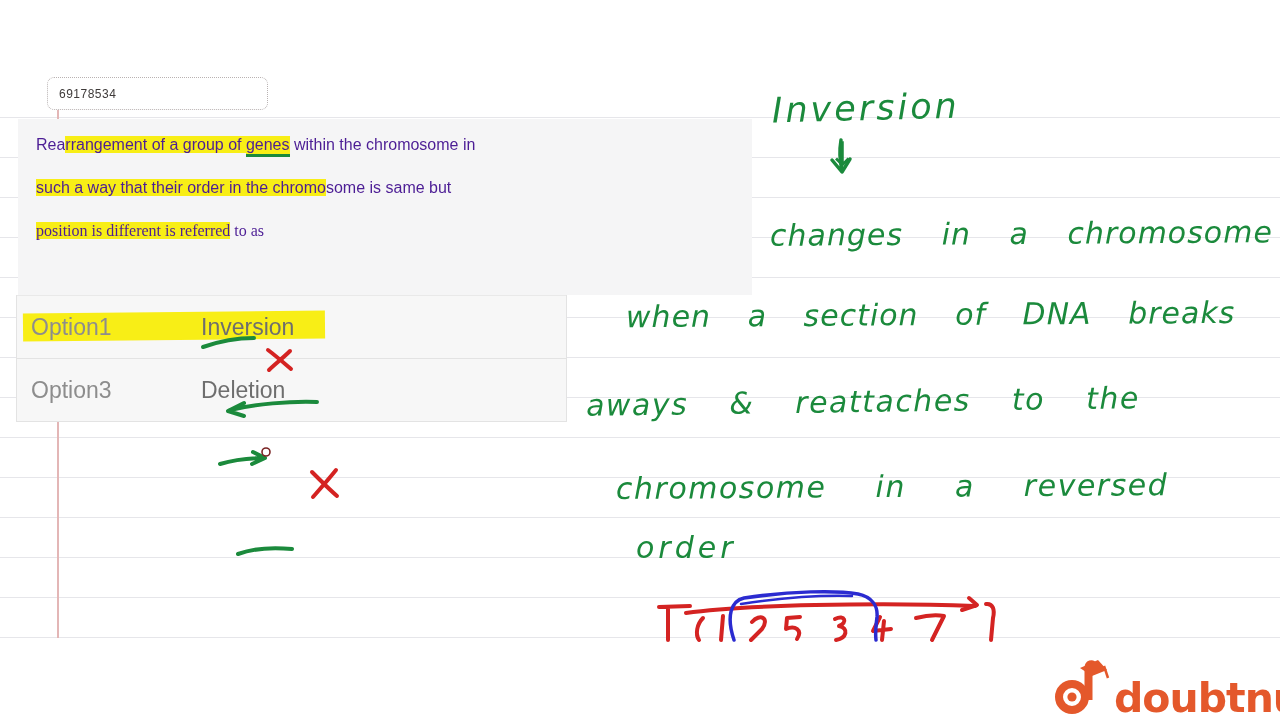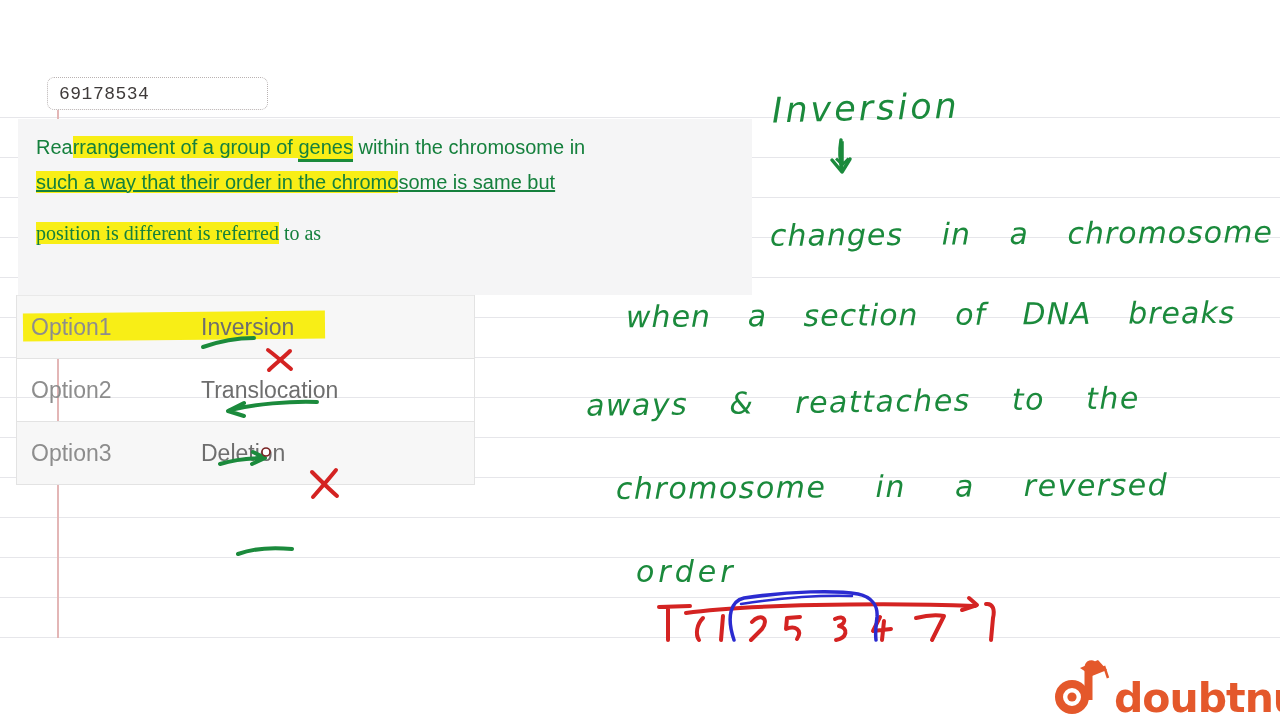--- a/index.html
+++ b/index.html
@@ -8,50 +8,50 @@
 
   
   .ruling{position:absolute;left:0;top:78px;width:1280px;height:561px;z-index:1;
     background:repeating-linear-gradient(to bottom,transparent 0px,transparent 39px,#e6e6ea 39px,#e6e6ea 40px);}
   .margin-line{position:absolute;left:57px;top:96px;width:2px;height:542px;background:#e3b6b6;z-index:1;}
 
   
   .id-box{position:absolute;left:47px;top:77px;width:221px;height:33px;z-index:4;
     background:#fff;border:1px dotted #b9b2b2;border-radius:7px;
     display:flex;align-items:center;padding-left:11px;box-sizing:border-box;
-    color:#3e3a39;font-size:18px;letter-spacing:.5px;font-family:Liberation Mono, monospace;}
+    color:#3e3a39;font-size:12px;letter-spacing:.5px;}
 
   
   .q-card{position:absolute;left:18px;top:119px;width:734px;height:176px;background:#f5f5f6;z-index:3;}
-  .q-line{position:absolute;left:18px;width:700px;font-size:20px;color:#15803d;white-space:nowrap;}
-  .q1{top:17px;} .q2{top:52px;text-decoration:underline;} .q3{top:103px;font-family:Liberation Serif, serif;}
+  .q-line{position:absolute;left:18px;width:700px;font-size:16px;color:#4c1d95;white-space:nowrap;}
+  .q1{top:17px;} .q2{top:60px;} .q3{top:103px;font-family:Liberation Serif, serif;}
   .hl{background:#f8ee16;}
   .pen-underline{border-bottom:3px solid #1b8a3c;padding-bottom:1px;}
 
   
-  .opt-table{position:absolute;left:16px;top:295px;width:459px;z-index:3;
+  .opt-table{position:absolute;left:16px;top:295px;width:551px;z-index:3;
     border:1px solid #e3e3e3;border-top:none;box-sizing:border-box;}
   .opt-row{position:relative;height:62px;display:flex;align-items:center;border-top:1px solid #e3e3e3;}
   .opt-row:first-child{border-top:1px solid #e9e9e9;}
   .opt-row.alt{background:#f7f7f7;}
   .opt-label{position:absolute;left:14px;font-size:23px;color:#8d8d8d;z-index:2;}
   .opt-value{position:absolute;left:184px;font-size:23px;color:#6e6e6e;z-index:2;}
   .row1-marker{position:absolute;left:6px;top:16px;width:302px;height:28px;background:#f8ee16;
     transform:rotate(-.6deg);z-index:1;}
 
   
   .hand{position:absolute;z-index:6;color:#1b8a3c;font-family:"DejaVu Sans",sans-serif;
     font-style:italic;white-space:nowrap;}
   .note-title{left:772px;top:88px;font-size:35px;letter-spacing:3px;transform:rotate(-1.5deg);}
   .note-arrow{left:828px;top:134px;font-size:34px;font-style:normal;}
   .n1{left:770px;top:216px;font-size:30px;word-spacing:28px;letter-spacing:1px;transform:rotate(-.4deg);}
   .n2{left:626px;top:297px;font-size:30px;word-spacing:26px;letter-spacing:1px;transform:rotate(-.4deg);}
   .n3{left:586px;top:384px;font-size:30px;word-spacing:30px;letter-spacing:1.5px;transform:rotate(-.8deg);}
   .n4{left:616px;top:469px;font-size:30px;word-spacing:38px;letter-spacing:1.5px;transform:rotate(-.4deg);}
-  .n5{left:636px;top:554px;font-size:30px;letter-spacing:4px;}
+  .n5{left:636px;top:530px;font-size:30px;letter-spacing:4px;}
 
   
   .overlay{position:absolute;left:0;top:0;z-index:5;pointer-events:none;}
 
   
   .brand{position:absolute;left:1044px;top:658px;width:230px;height:62px;z-index:6;
     display:flex;align-items:flex-end;}
   .brand-text{position:absolute;left:70px;top:16px;font-size:41px;font-weight:bold;
     color:#e4582b;letter-spacing:-1px;font-family:"DejaVu Sans",sans-serif;}
 </style>
@@ -71,24 +71,20 @@
     <div class="q-line q1"><span>Rea</span><span class="hl">rrangement of a group of </span><span class="hl pen-underline">genes</span><span> within the chromosome in</span></div>
     <div class="q-line q2"><span class="hl">such a way that their order in the chromo</span><span>some is same but</span></div>
     <div class="q-line q3"><span class="hl">position is different is referred</span><span> to as</span></div>
   </div>
 
   <div class="opt-table">
     <div class="opt-row alt">
       <div class="row1-marker"></div>
       <span class="opt-label">Option1</span>
       <span class="opt-value">Inversion</span>
-    </div>
-    <div class="opt-row">
-      <span class="opt-label">Option2</span>
-      <span class="opt-value">Translocation</span>
     </div>
     <div class="opt-row alt">
       <span class="opt-label">Option3</span>
       <span class="opt-value">Deletion</span>
     </div>
   </div>
 
   <div class="hand note-title">Inversion</div>
   <div class="hand note-arrow">↓</div>
   <div class="hand n1">changes in a chromosome</div>

